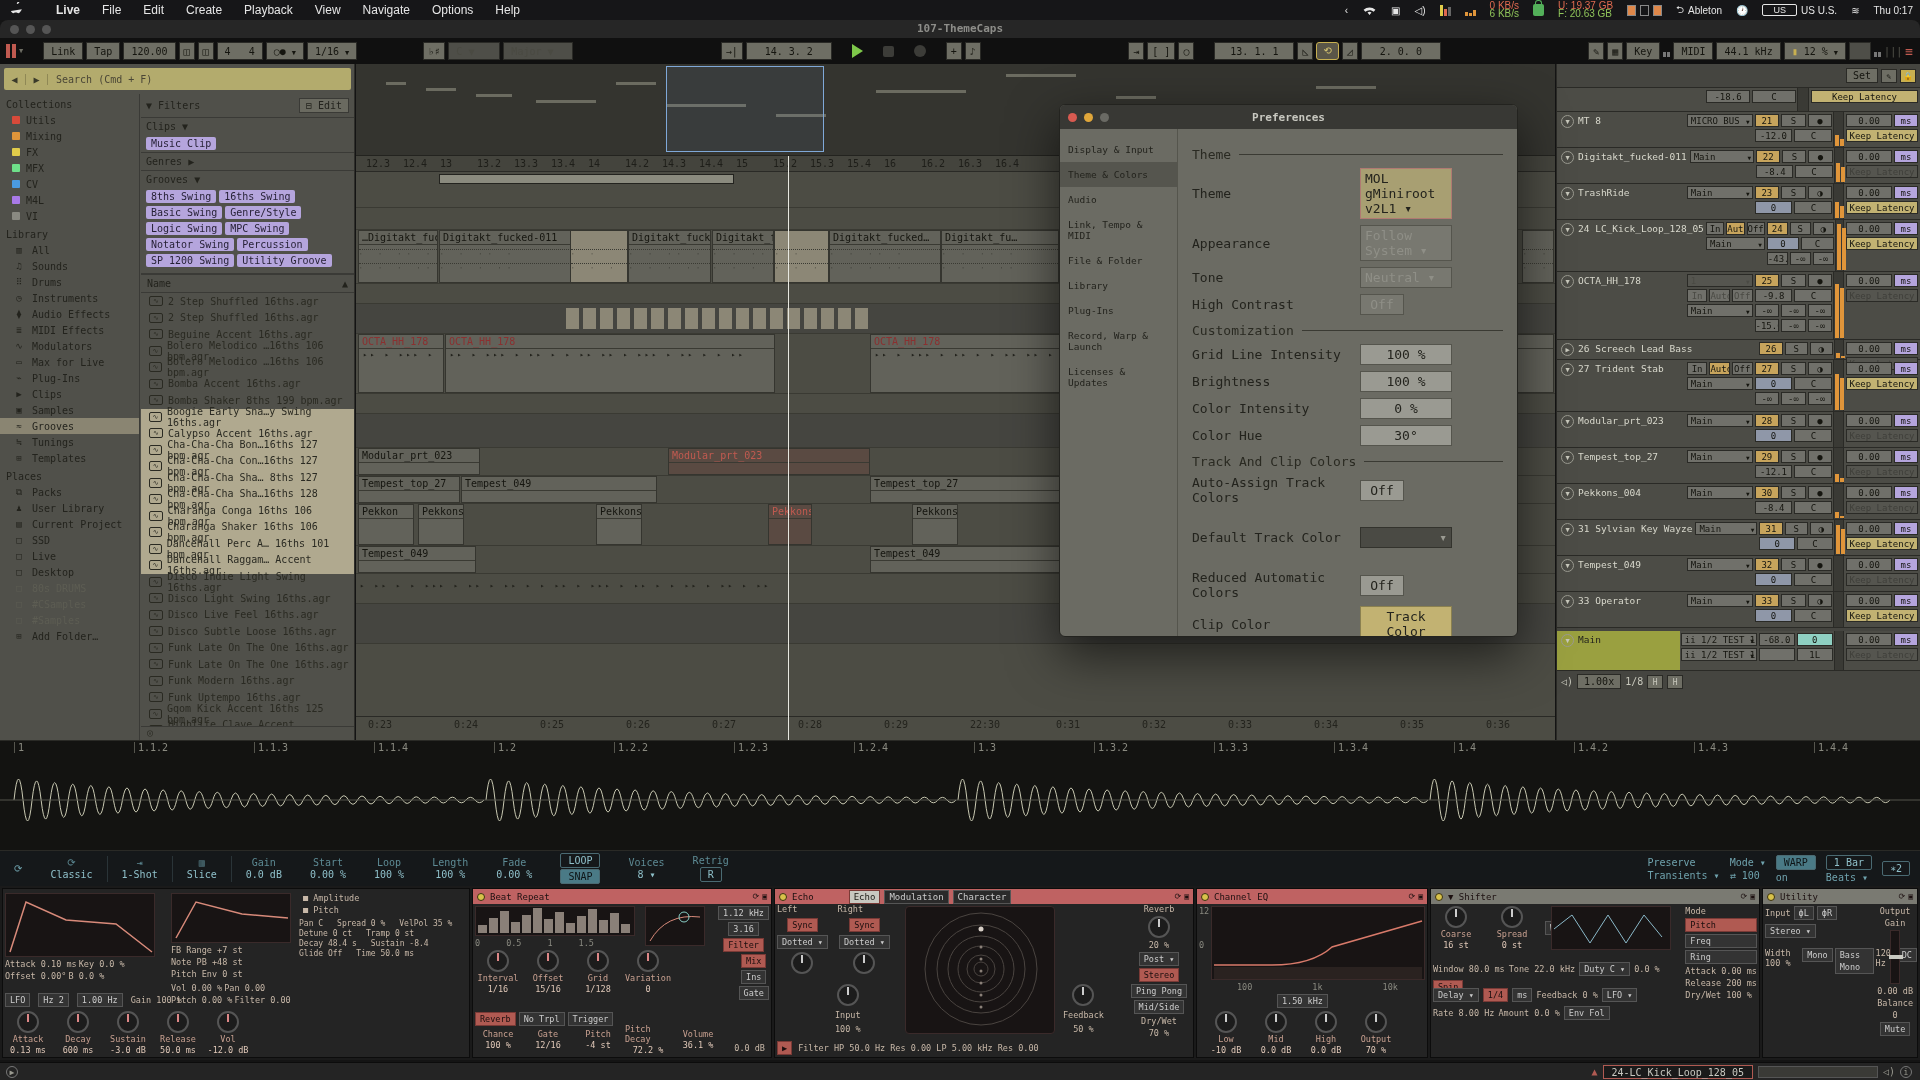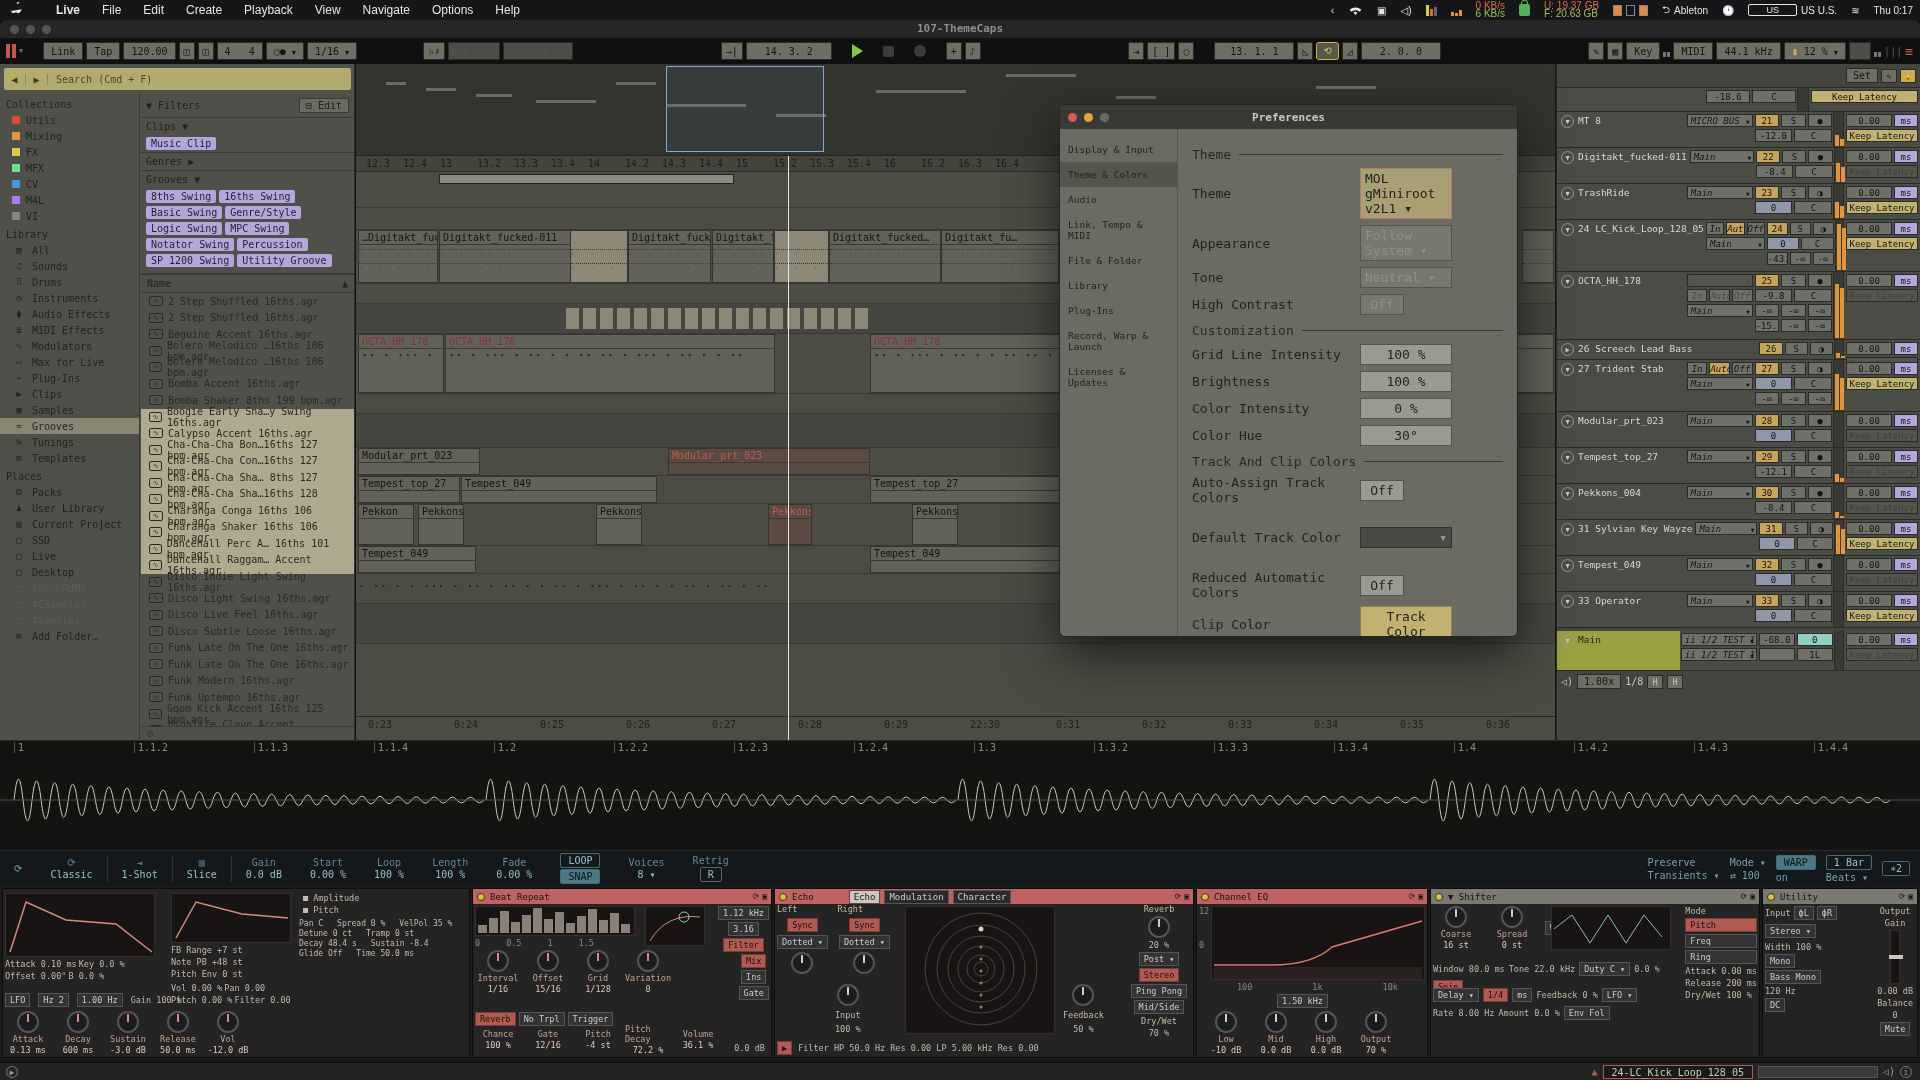--- a/index.html
+++ b/index.html
@@ -100,21 +100,21 @@
   #trackpanel { position:absolute; left:1556px; top:64px; width:364px; height:676px; background:#454540; border-left:1px solid #2a2a26; overflow:hidden; }
   #tp-head { height:24px; display:flex; gap:3px; align-items:center; justify-content:flex-end; padding:0 4px; border-bottom:1px solid #2a2a26; }
   .tp-hbtn { background:#6e6e64; border:1px solid #2a2a26; padding:1px 6px; color:#15150f; }
   .tp-hicon { width:16px; height:14px; background:#6e6e64; border:1px solid #2a2a26; text-align:center; line-height:13px; font-size:8px; }
   .tp-hicon.yellow { background:#c8b050; }
   .trow { display:flex; border-bottom:1px solid #2a2a26; background:#4c4c46; }
   .trow .namecol { width:148px; padding:3px 2px 0 4px; color:#d8d8cc; display:flex; gap:4px; align-items:flex-start; }
   .trow .arrow { width:13px; height:13px; border:1px solid #9a9a90; border-radius:50%; color:#c8c8bc;
     font-size:7px; line-height:12px; text-align:center; flex:none; }
   .trow .tname { font-size:9.5px; white-space:nowrap; overflow:hidden; }
-  .col2 { width:78px; padding:2px 1px; display:flex; flex-direction:column; gap:2px;font-style:italic; }
+  .col2 { width:78px; padding:2px 1px; display:flex; flex-direction:column; gap:2px; }
   .col3 { width:92px; padding:2px 1px; display:flex; flex-direction:column; gap:2px; }
   .metercol { width:12px; position:relative; background:#3a3a35; border-left:1px solid #2a2a26; border-right:1px solid #2a2a26; }
   .meter { position:absolute; bottom:1px; left:1px; width:4px; background:#e0953a; }
   .meter.r { left:6px; }
   .col5 { flex:1; padding:2px 2px; display:flex; flex-direction:column; gap:2px; }
   .mini { display:flex; gap:2px; }
   .mbx { background:#70706a; border:1px solid #2a2a26; color:#15150f; text-align:center;
     height:13px; line-height:12px; font-size:9px; flex:1; overflow:hidden; white-space:nowrap; }
   .mbx.num { background:#c7a45c; }
   .mbx.vol { background:#8f97a8; }
@@ -223,21 +223,21 @@
       <span><span class="u">U: 19.37 GB</span><br><span class="f">F: 20.63 GB</span></span>
     </span>
   <span class="stat">
       <span class="batt"></span>
       <span class="batt empty"></span>
       <span class="batt"></span>
     </span>
   <span class="stat">⮌ <span>Ableton</span></span>
   <span class="stat">🕐</span>
   <span class="stat">
-      <span style="border:1px solid #e6e6e6;border-radius:2px;padding:0 17px;font-size:9px;">US</span> 
+      <span style="border:1px solid #e6e6e6;border-radius:2px;padding:0 10px;font-size:9px;">US</span> 
       <span>US U.S.</span>
     </span>
   <span class="stat">≋</span>
   <span class="stat">Thu 0:17</span>
 </div>
 
 <div id="titlebar">
   <span class="tl" style="left:10px"></span>
   <span class="tl" style="left:26px"></span>
   <span class="tl" style="left:42px"></span>
@@ -1781,21 +1781,21 @@
       </div>
       <div class="dev-body">
         <div class="devrow" style="position: absolute; left: 2px; top: 2px; gap: 3px;">
           <span class="kl">Input</span>
           <span class="dbtn">ϕL</span>
           <span class="dbtn">ϕR</span>
         </div>
         <div class="devrow" style="position: absolute; left: 2px; top: 20px; gap: 4px;">
           <span class="dbtn">Stereo ▾</span>
         </div>
-        <div class="devrow" style="position: absolute; left: 2px; top: 38px; flex-direction: column; align-items: flex-start; gap: 2px;">
+        <div class="devrow" style="position: absolute; left: 2px; top: 44px; flex-direction: row; align-items: flex-start; gap: 2px;">
           <span>Width 100 %</span>
           <span class="dbtn">Mono</span>
           <span class="dbtn">Bass Mono</span>
           <span>120 Hz</span>
           <span class="dbtn">DC</span>
         </div>
         <div class="devrow" style="position: absolute; right: 4px; top: 2px; flex-direction: column; align-items: center; gap: 2px;">
           <span class="kl">Output</span>
           <span class="kl">Gain</span>
           <span class="dgraph" style="width: 10px; height: 54px; position: relative;">

